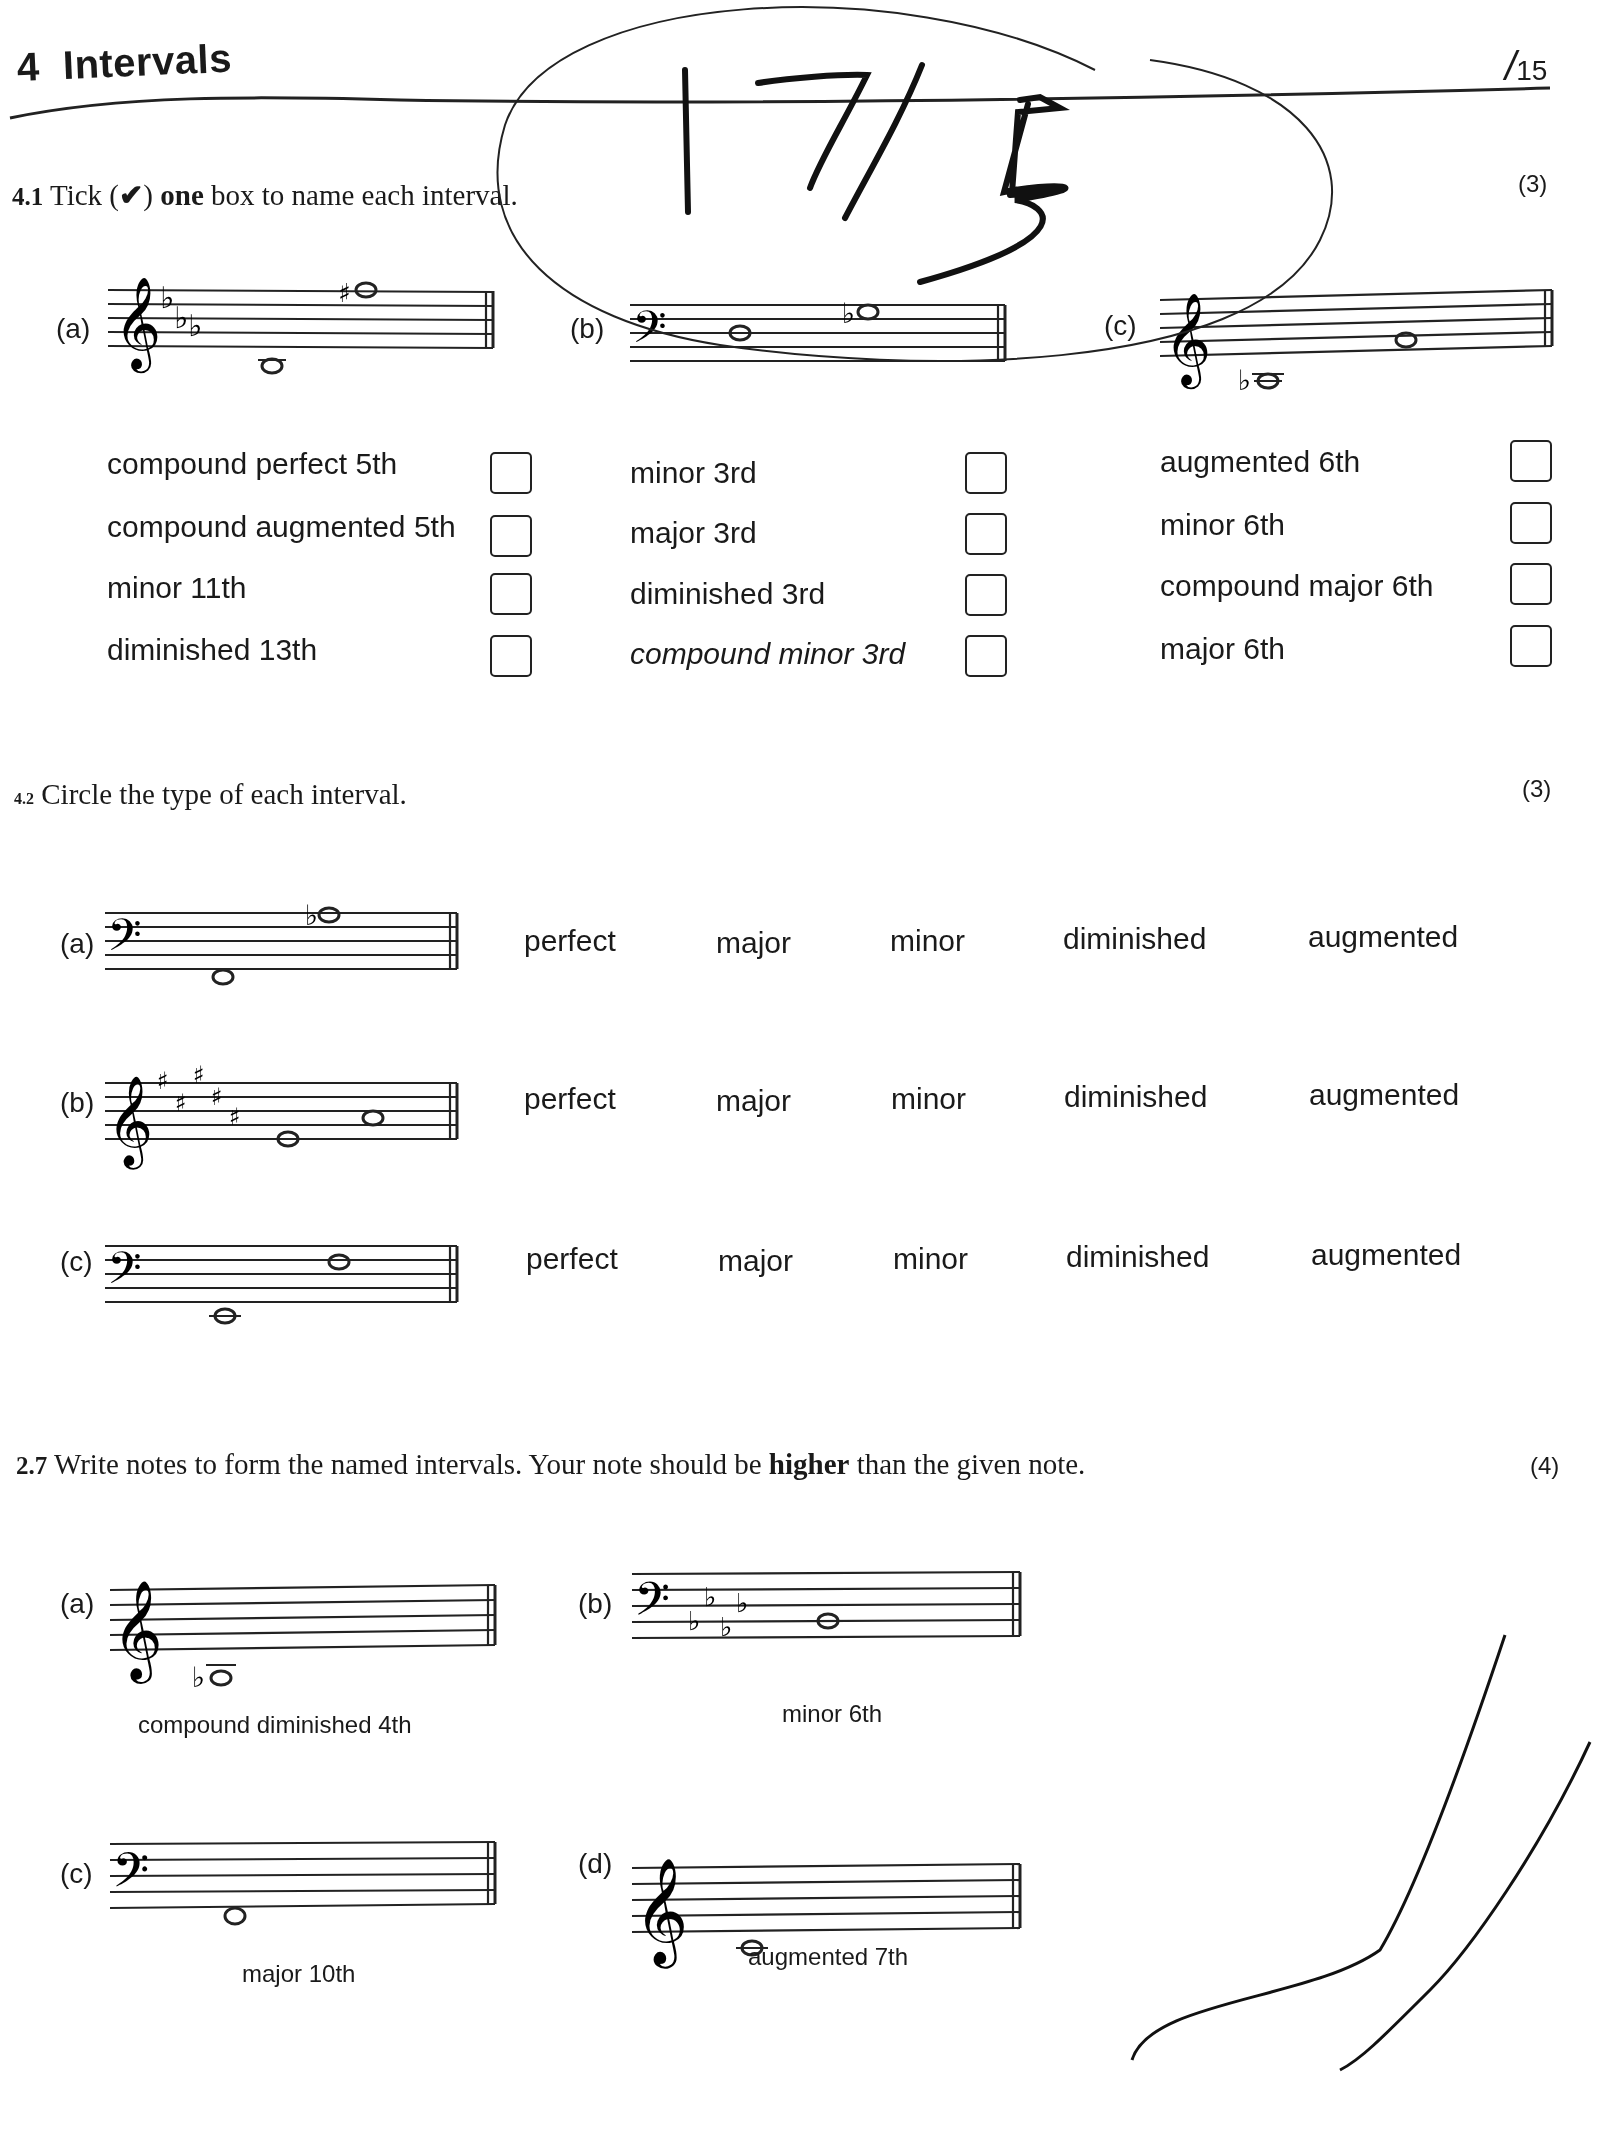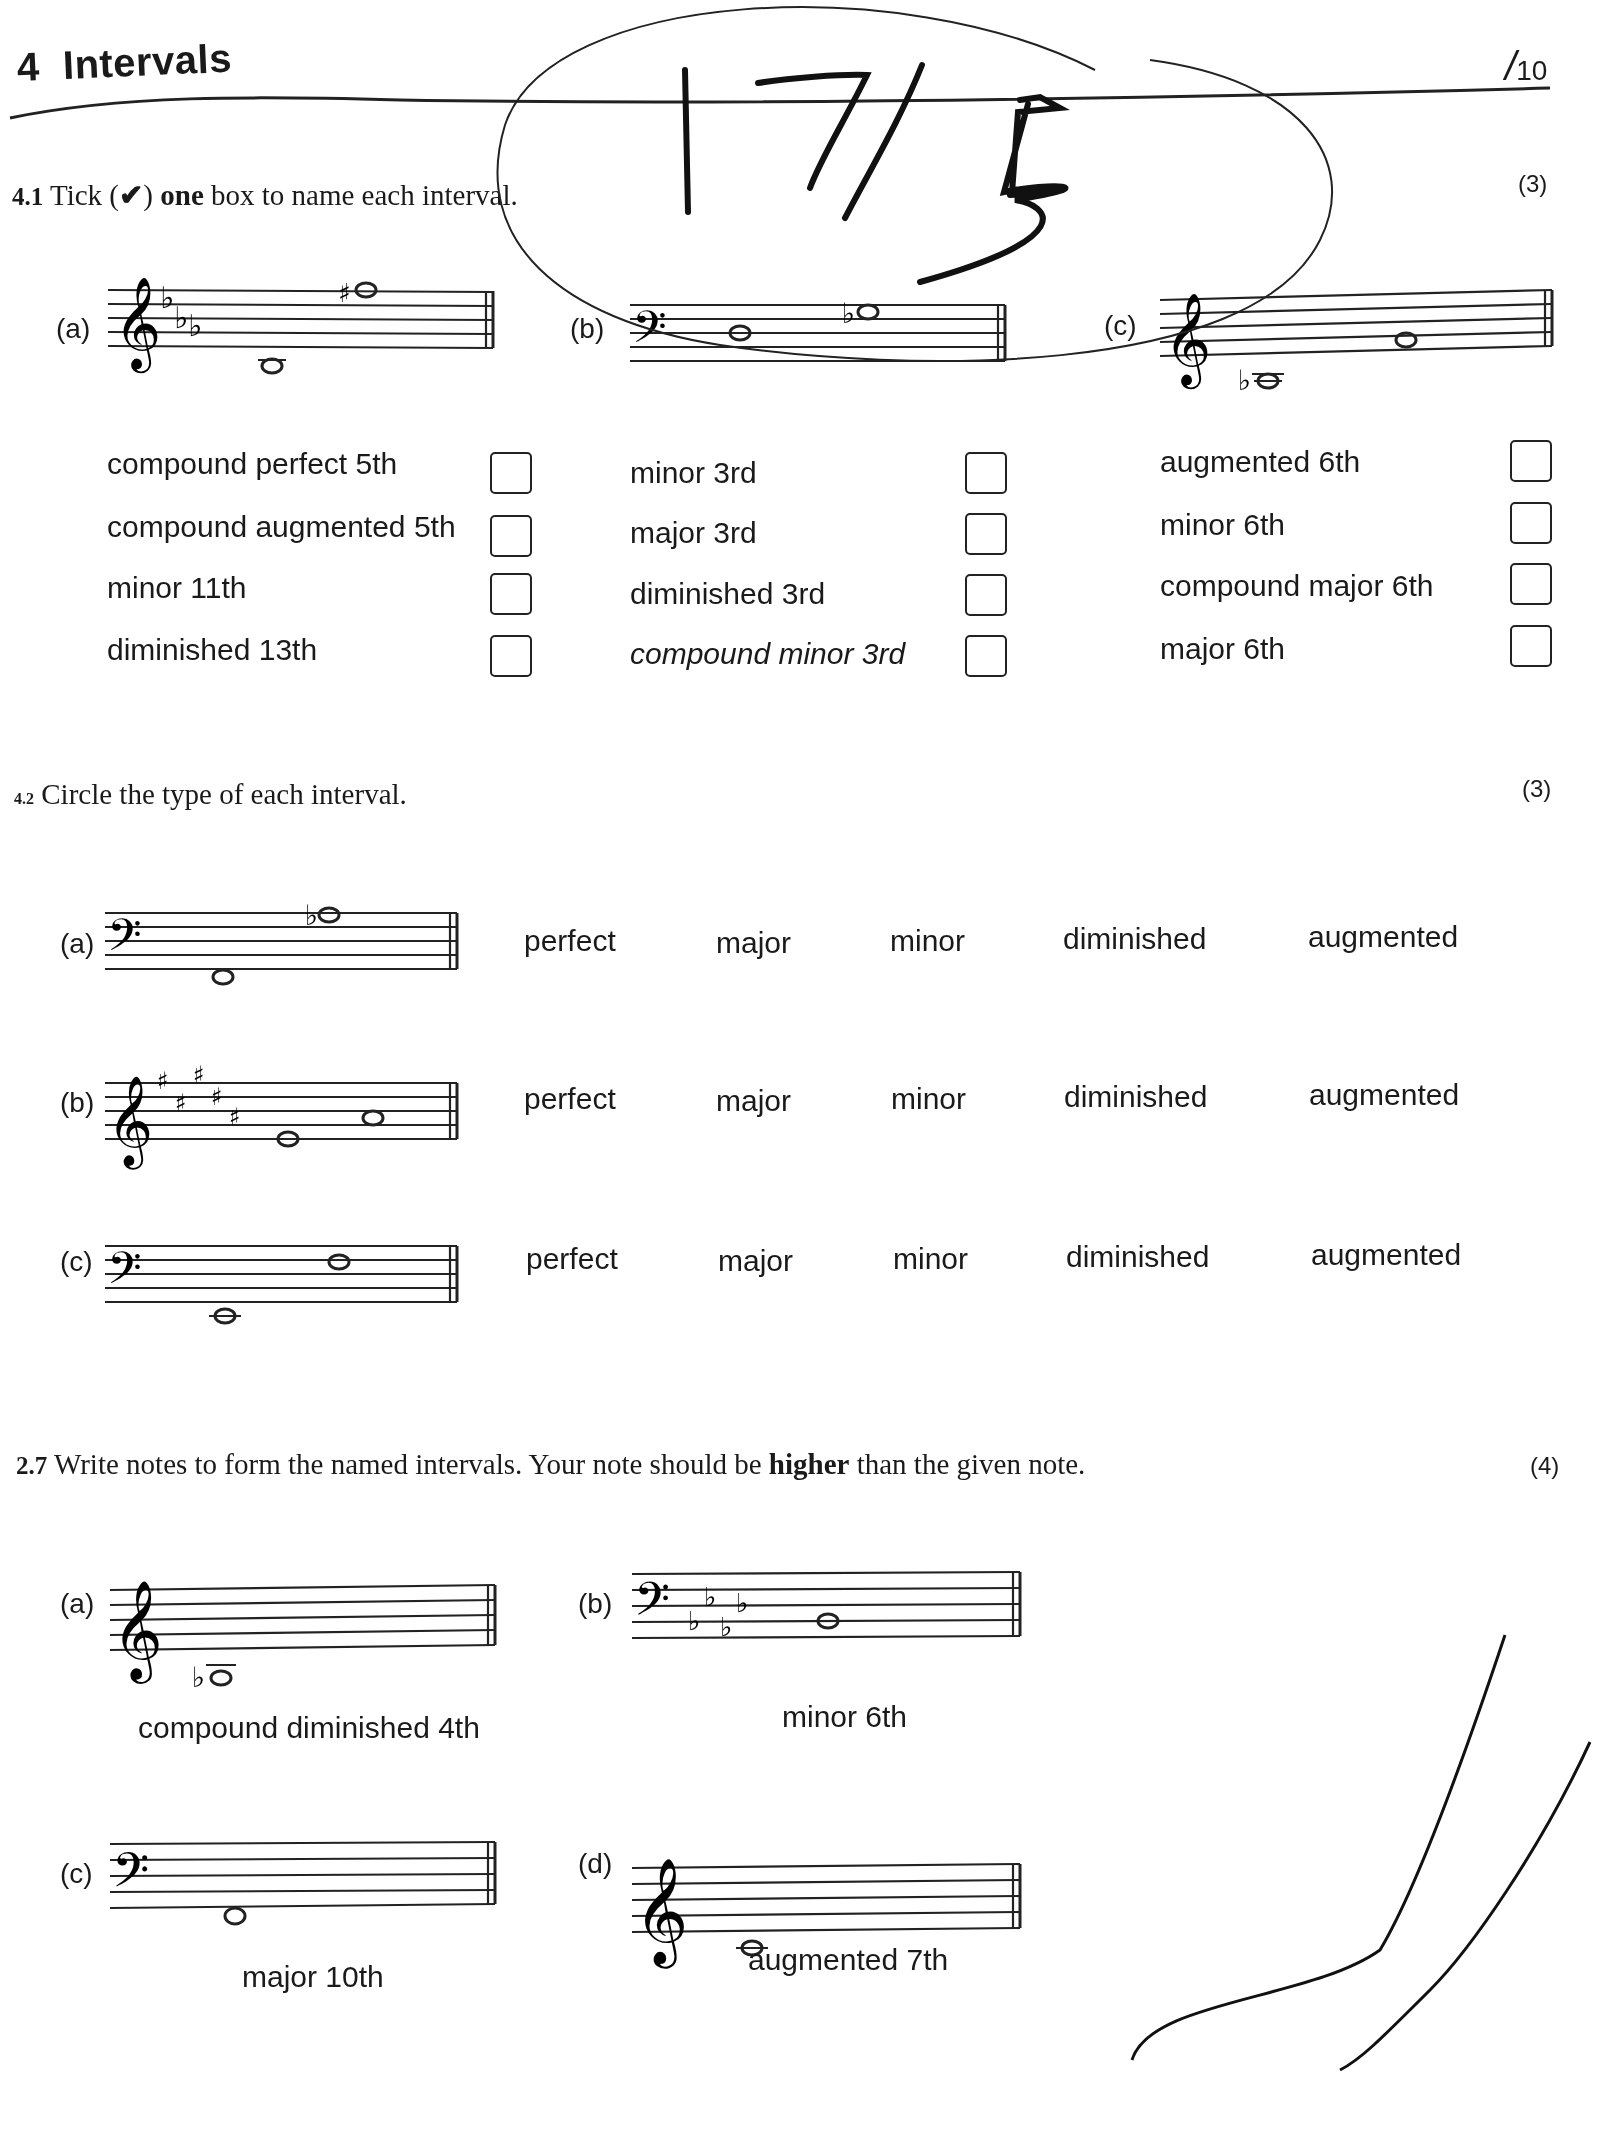--- a/index.html
+++ b/index.html
@@ -9,31 +9,31 @@
   .score-total{left:1505px;top:44px;font-size:28px;}
   .score-total .slash{font-size:40px;font-style:italic;}
   .q-text{font-size:29px;font-family:Liberation Serif, serif;}
   .q-text b{font-weight:bold;}
   .marks{font-size:24px;}
   .opt-label{font-size:30px;}
   .tickbox{width:42px;height:42px;border:2.5px solid #222;border-radius:5px;box-sizing:border-box;background:#fff;}
   .item-label{font-size:28px;}
   .circle-opt{font-size:30px;padding:2px 6px;border-radius:20px;}
   svg.staff{position:absolute;overflow:visible;}
-  .caption{font-size:30px;}
+  .caption{font-size:24px;}
   svg.overlay{position:absolute;left:0;top:0;pointer-events:none;}
 </style>
 </head>
 <body>
 
 <div class="abs title">
   <span>4</span>&nbsp;&nbsp;<span>Intervals</span>
 </div>
 <div class="abs score-total">
-  <span class="slash">/</span><span>10</span>
+  <span class="slash">/</span><span>15</span>
 </div>
 
 <div class="abs q-text" style="left:12px;top:178px;">
   <b style="font-size:25px">4.1</b>
   <span>Tick (</span><b>✔</b>) <b>one</b><span> box to name each interval.</span>
 </div>
 <div class="abs marks" style="left:1518px;top:170px;">(3)</div>
 
 <div class="abs item-label" style="left:56px;top:313px;">(a)</div>
 <div class="abs item-label" style="left:570px;top:313px;">(b)</div>

